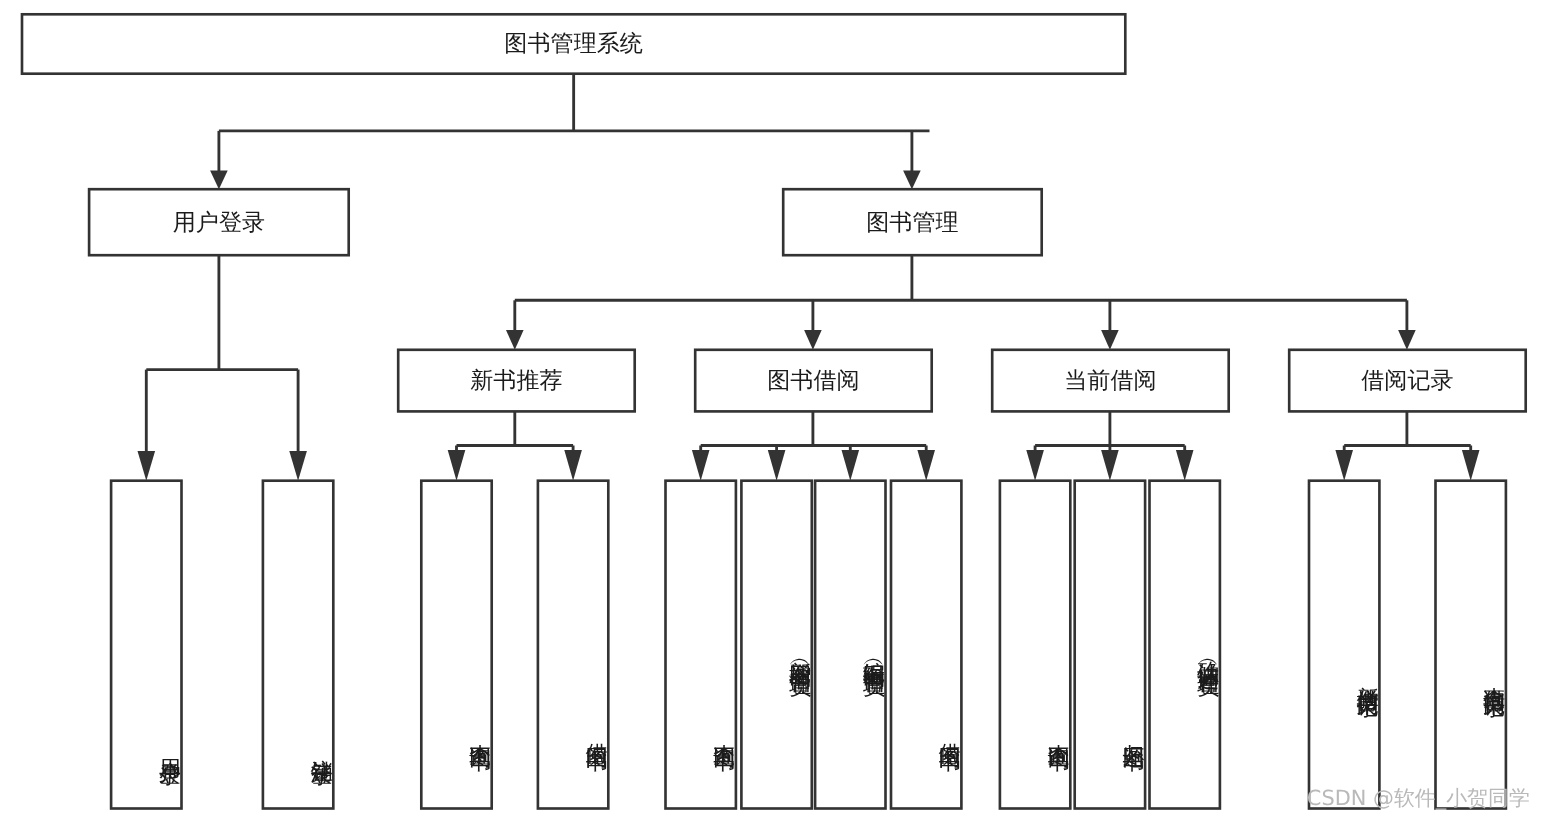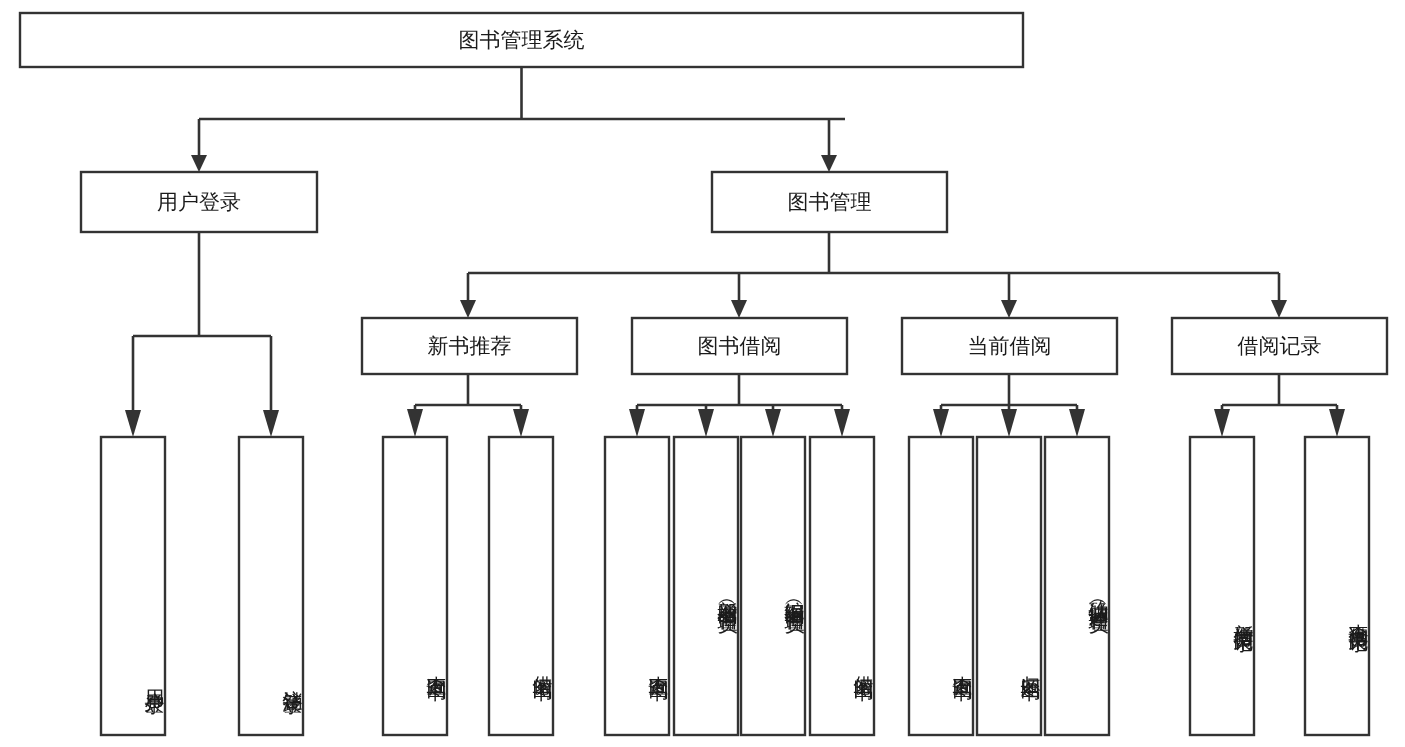--- a/index.html
+++ b/index.html
@@ -205,13 +205,14 @@
   <div class="vlabel" style="left:741px; top:437px; width:64px; height:298px; padding-top:8px;">编辑图书（管理员）</div>
   <div class="vlabel" style="left:810px; top:437px; width:64px; height:298px; padding-top:78px;">借阅图书</div>
 
   <div class="vlabel" style="left:909px; top:437px; width:64px; height:298px; padding-top:78px;">查询图书</div>
   <div class="vlabel" style="left:977px; top:437px; width:64px; height:298px; padding-top:78px;">归还图书</div>
   <div class="vlabel" style="left:1045px; top:437px; width:64px; height:298px; padding-top:8px;">确认归还（管理员）</div>
 
   <div class="vlabel" style="left:1190px; top:437px; width:64px; height:298px; padding-top:28px;">新增借阅记录</div>
   <div class="vlabel" style="left:1305px; top:437px; width:64px; height:298px; padding-top:28px;">查询借阅记录</div>
 
+  <div class="watermark">CSDN @软件_小贺同学</div>
 </div>
 
 </body></html>

